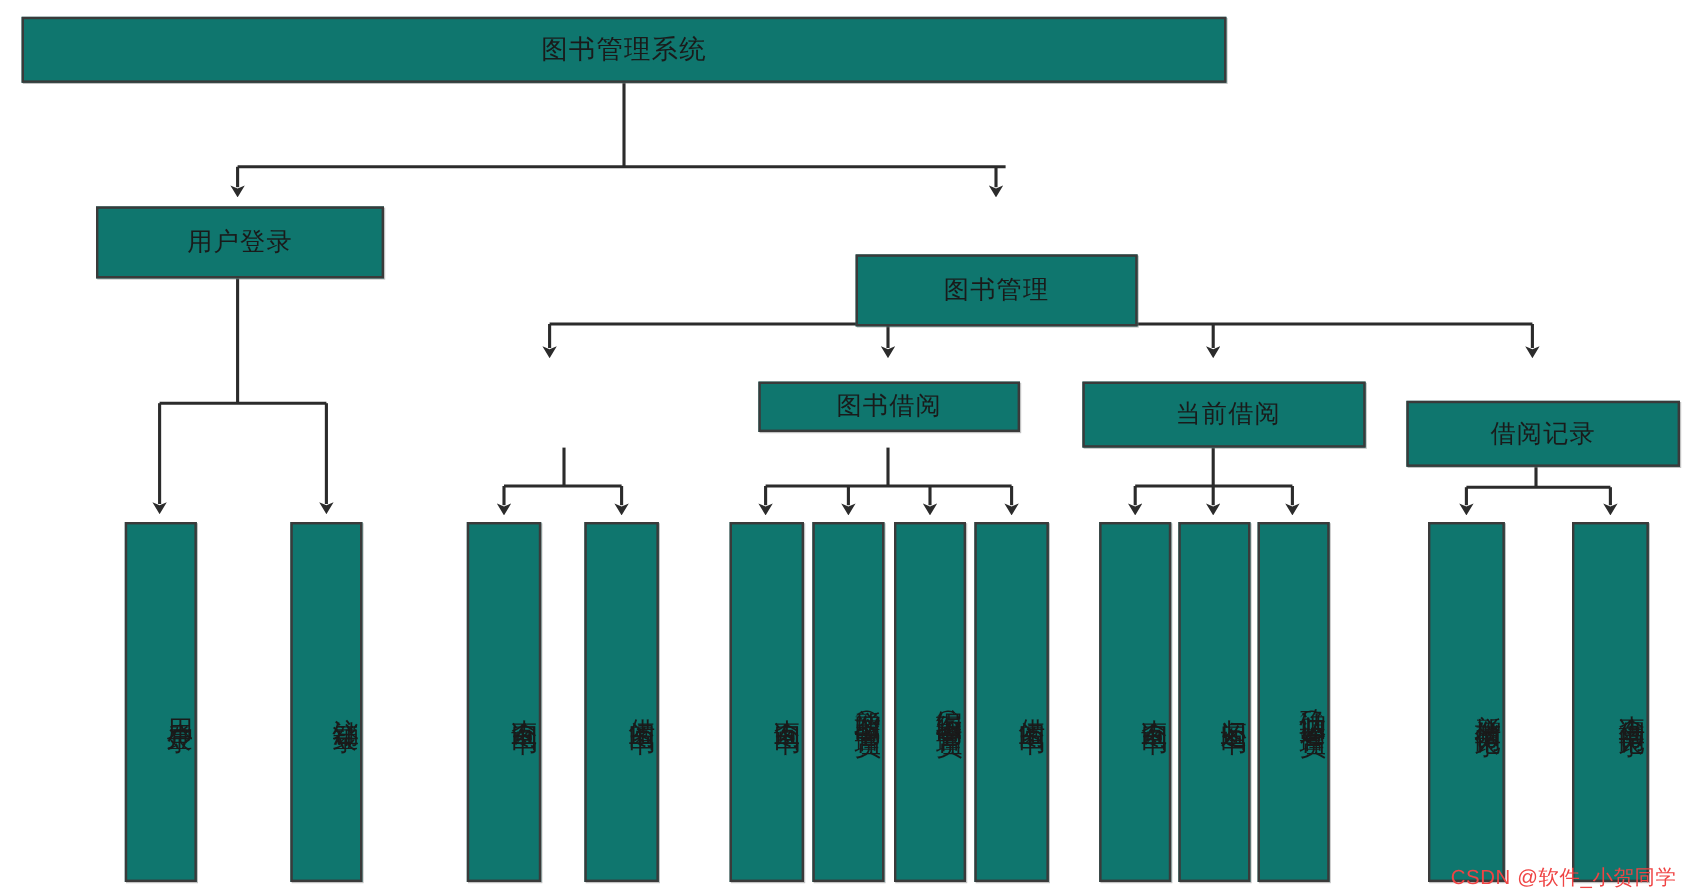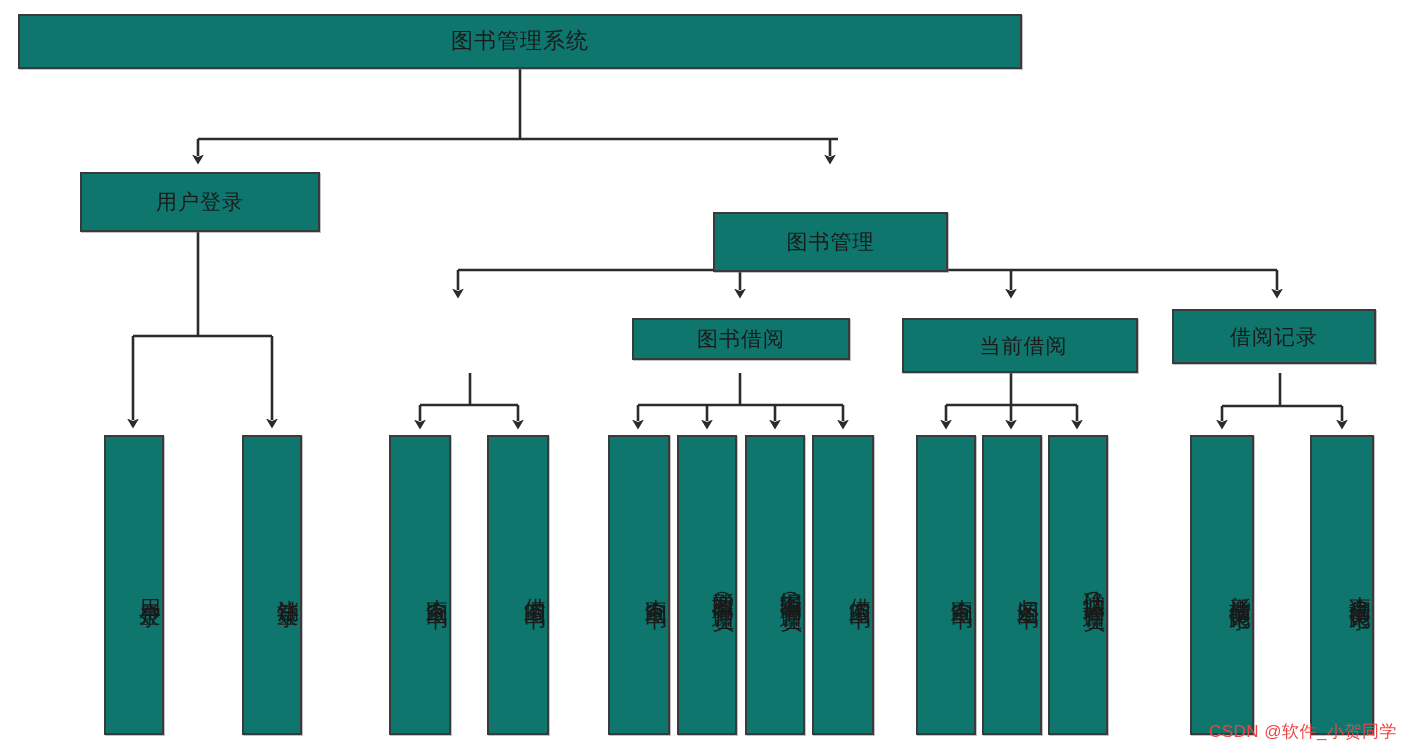--- a/index.html
+++ b/index.html
@@ -138,21 +138,21 @@
   <div class="node horizontal" style="left:713px; top:172px; width:235px; height:60px;margin-top:40px;">
     <span class="label">图书管理</span>
   </div>
 
   <div class="node horizontal" style="left:632px; top:318px; width:218px; height:42px;">
     <span class="label">图书借阅</span>
   </div>
   <div class="node horizontal" style="left:902px; top:318px; width:236px; height:55px;padding-left:13px;">
     <span class="label">当前借阅</span>
   </div>
-  <div class="node horizontal" style="left:1172px; top:309px; width:204px; height:55px;">
+  <div class="node horizontal" style="left:1172px; top:334px; width:228px; height:55px;">
     <span class="label">借阅记录</span>
   </div>
 
   <div class="node vertical" style="left:104px; top:435px; width:60px; height:300px;">
     <span class="label">用户登录</span>
   </div>
   <div class="node vertical" style="left:242px; top:435px; width:60px; height:300px;">
     <span class="label">注销登录</span>
   </div>
 

